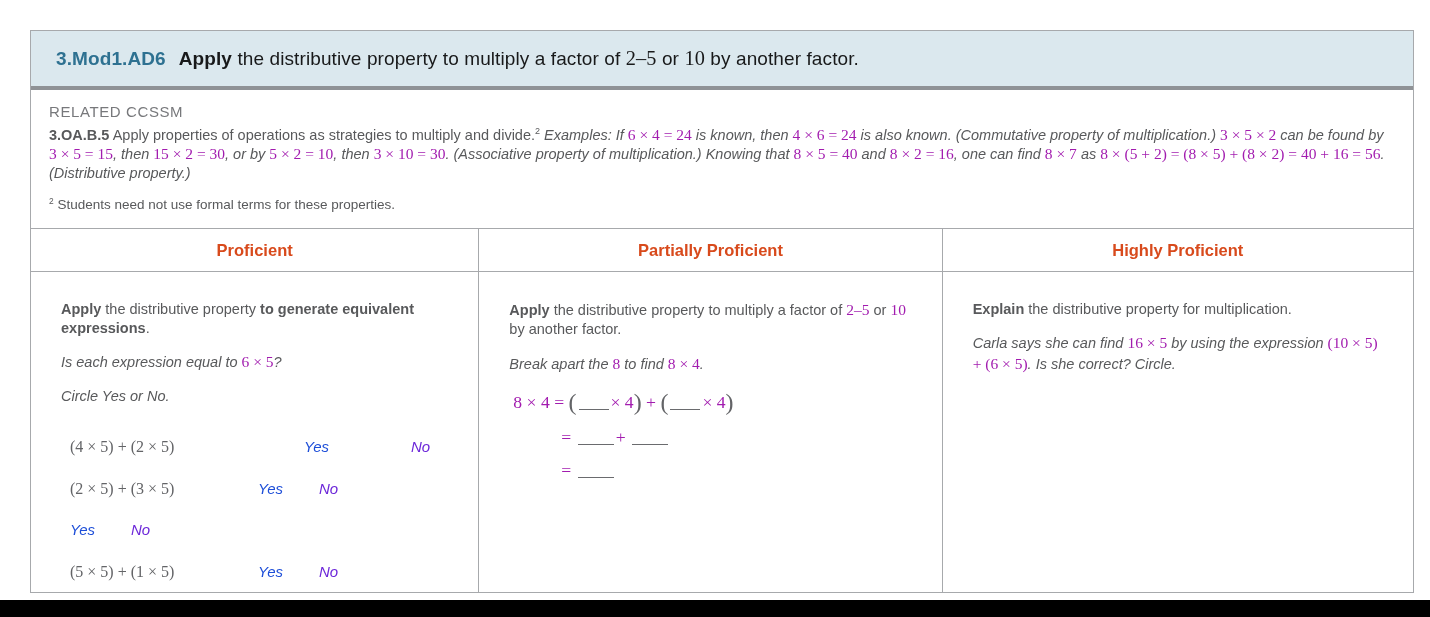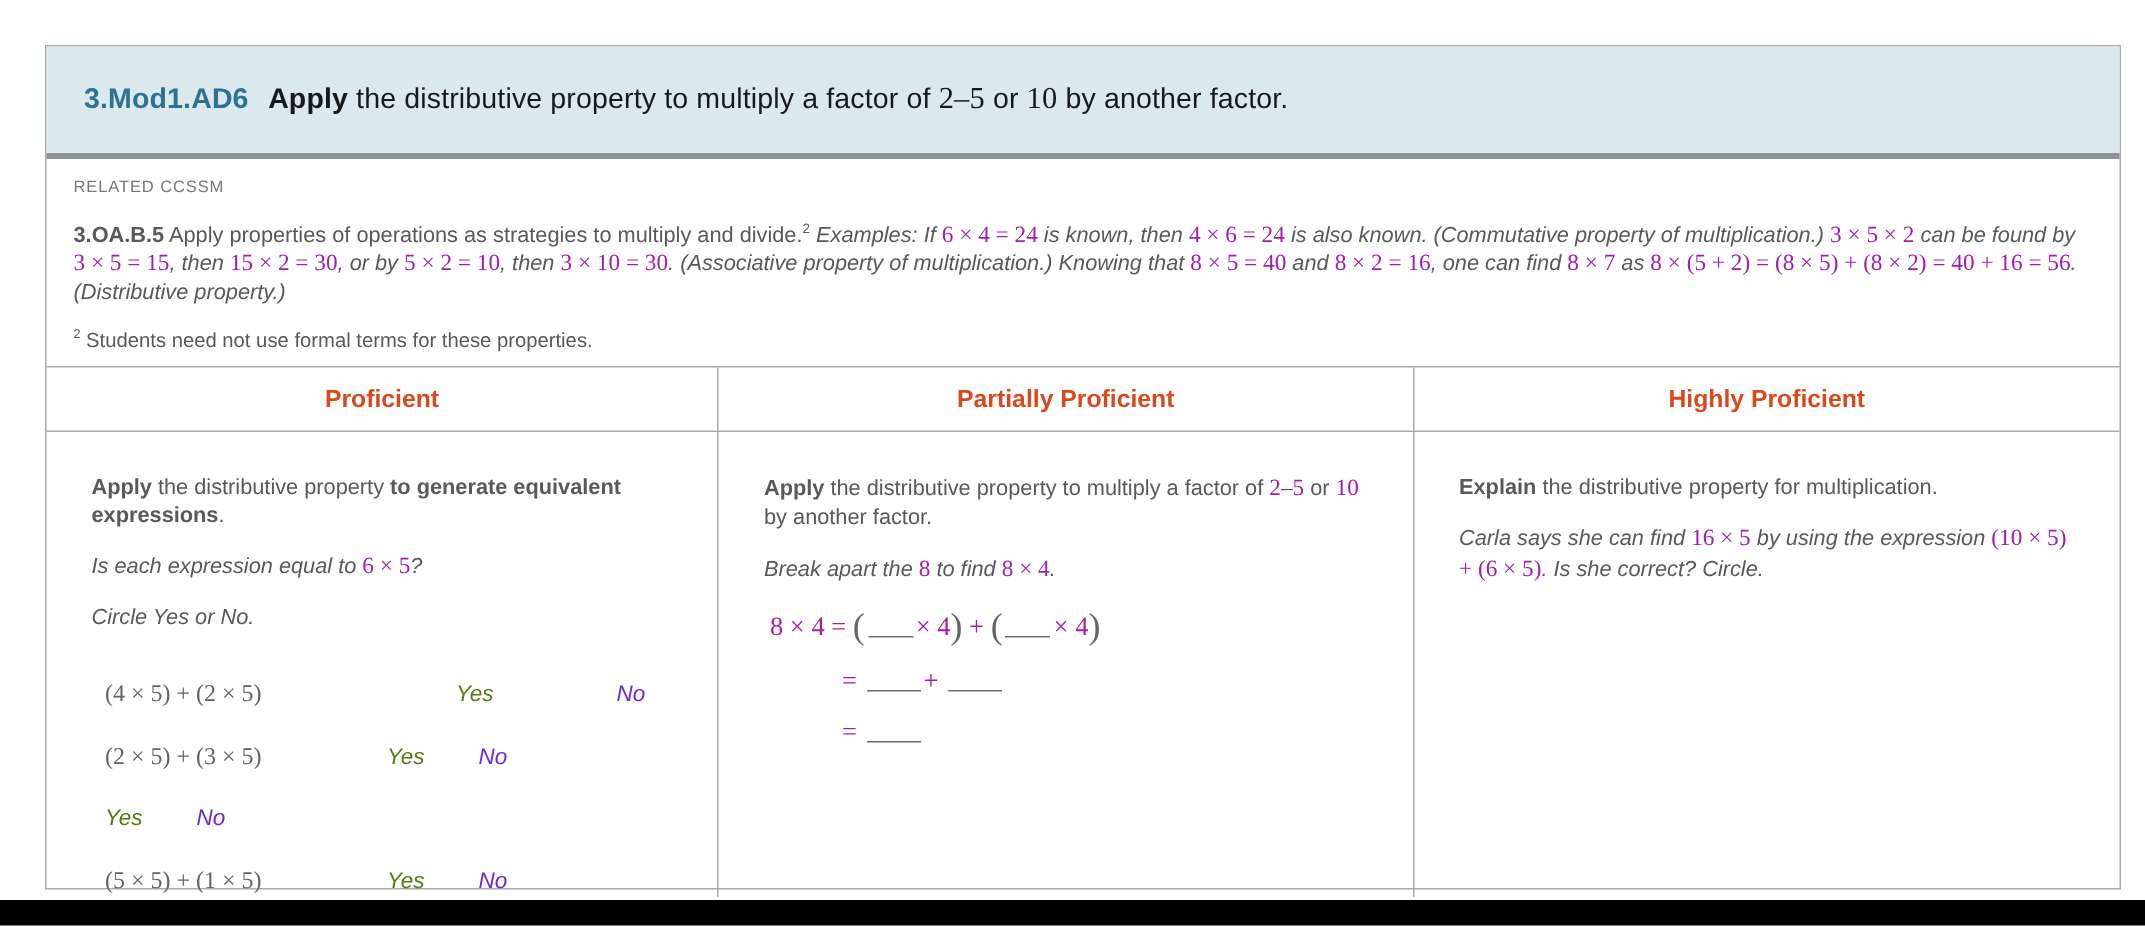--- a/index.html
+++ b/index.html
@@ -8,33 +8,33 @@
     background:#ffffff;
     font-family:"Liberation Sans",sans-serif;
   }
   .doc{
     position:absolute;left:30px;top:30px;width:1384px;height:563px;
     border:1.5px solid #a7a9ac;box-sizing:border-box;background:#fff;
     display:flex;flex-direction:column;
   }
   
   .title-bar{
-    flex:none;height:75px;box-sizing:border-box;
+    flex:none;height:59px;box-sizing:border-box;
     background:#dbe8ee;border-bottom:4px solid #8f9296;
     display:flex;align-items:center;padding:0 25px;
     font-size:19px;color:#18191a;letter-spacing:.1px;
   }
   .title-code{color:#2e7191;font-weight:700;margin-right:13px;}
   
   .ccssm{
     flex:none;height:139px;box-sizing:border-box;
     border-bottom:1.5px solid #a7a9ac;
     padding:13px 18px 0 18px;
   }
-  .ccssm-label{font-size:11px;color:#77787b;letter-spacing:.6px;margin-bottom:16px;}
+  .ccssm-label{font-size:15px;color:#77787b;letter-spacing:.6px;margin-bottom:5px;}
   .ccssm-para{font-size:14.5px;line-height:1.25;color:#58595b;}
   .ccssm-note{margin-top:15px;font-size:13.5px;color:#58595b;}
   sup{font-size:.62em;line-height:0;}
   
   .grid-header{flex:none;display:grid;grid-template-columns:449fr 464fr 471fr;
     border-bottom:1.5px solid #a7a9ac;}
   .hcell{
     height:42px;box-sizing:border-box;display:flex;align-items:center;justify-content:center;
     font-weight:700;font-size:16.5px;color:#d84a1c;border-right:1.5px solid #a7a9ac;
   }
@@ -52,21 +52,21 @@
   .rn-m{font-family:"Liberation Serif",serif;font-style:normal;font-size:1.07em;color:#a21caf;}
   .title-bar .rn-m{color:#18191a;}
   .rn-bigp{font-family:"Liberation Serif",serif;font-style:normal;font-size:1.45em;
     color:#636467;vertical-align:-0.1em;line-height:1;font-weight:400;}
   .rn-blank{display:inline-block;width:32px;height:.9em;vertical-align:-2px;
     border-bottom:1.3px solid #6a6b6e;margin:0 2px;}
   
   .choice-row{display:flex;align-items:baseline;margin-top:21px;padding-left:9px;font-size:15px;}
   .choice-row.first{margin-top:30px;gap:46px;}
   .choice-expr{width:188px;font-family:"Liberation Serif",serif;color:#636467;font-size:16px;}
-  .choice-yes{width:61px;font-style:italic;color:#4d7c0f;}
+  .choice-yes{width:61px;font-style:italic;color:#1d4ed8;}
   .choice-no{font-style:italic;color:#6d28d9;}
   
   .math-block{margin-top:17px;padding-left:4px;font-size:16.5px;color:#636467;}
   .math-line{font-family:"Liberation Serif",serif;margin-bottom:12px;line-height:1.2;}
   .math-line.indent{margin-left:48px;}
   
   .black-bar{position:absolute;left:0;bottom:0;width:1430px;height:17px;background:#000;}
 </style>
 </head>
 <body>

